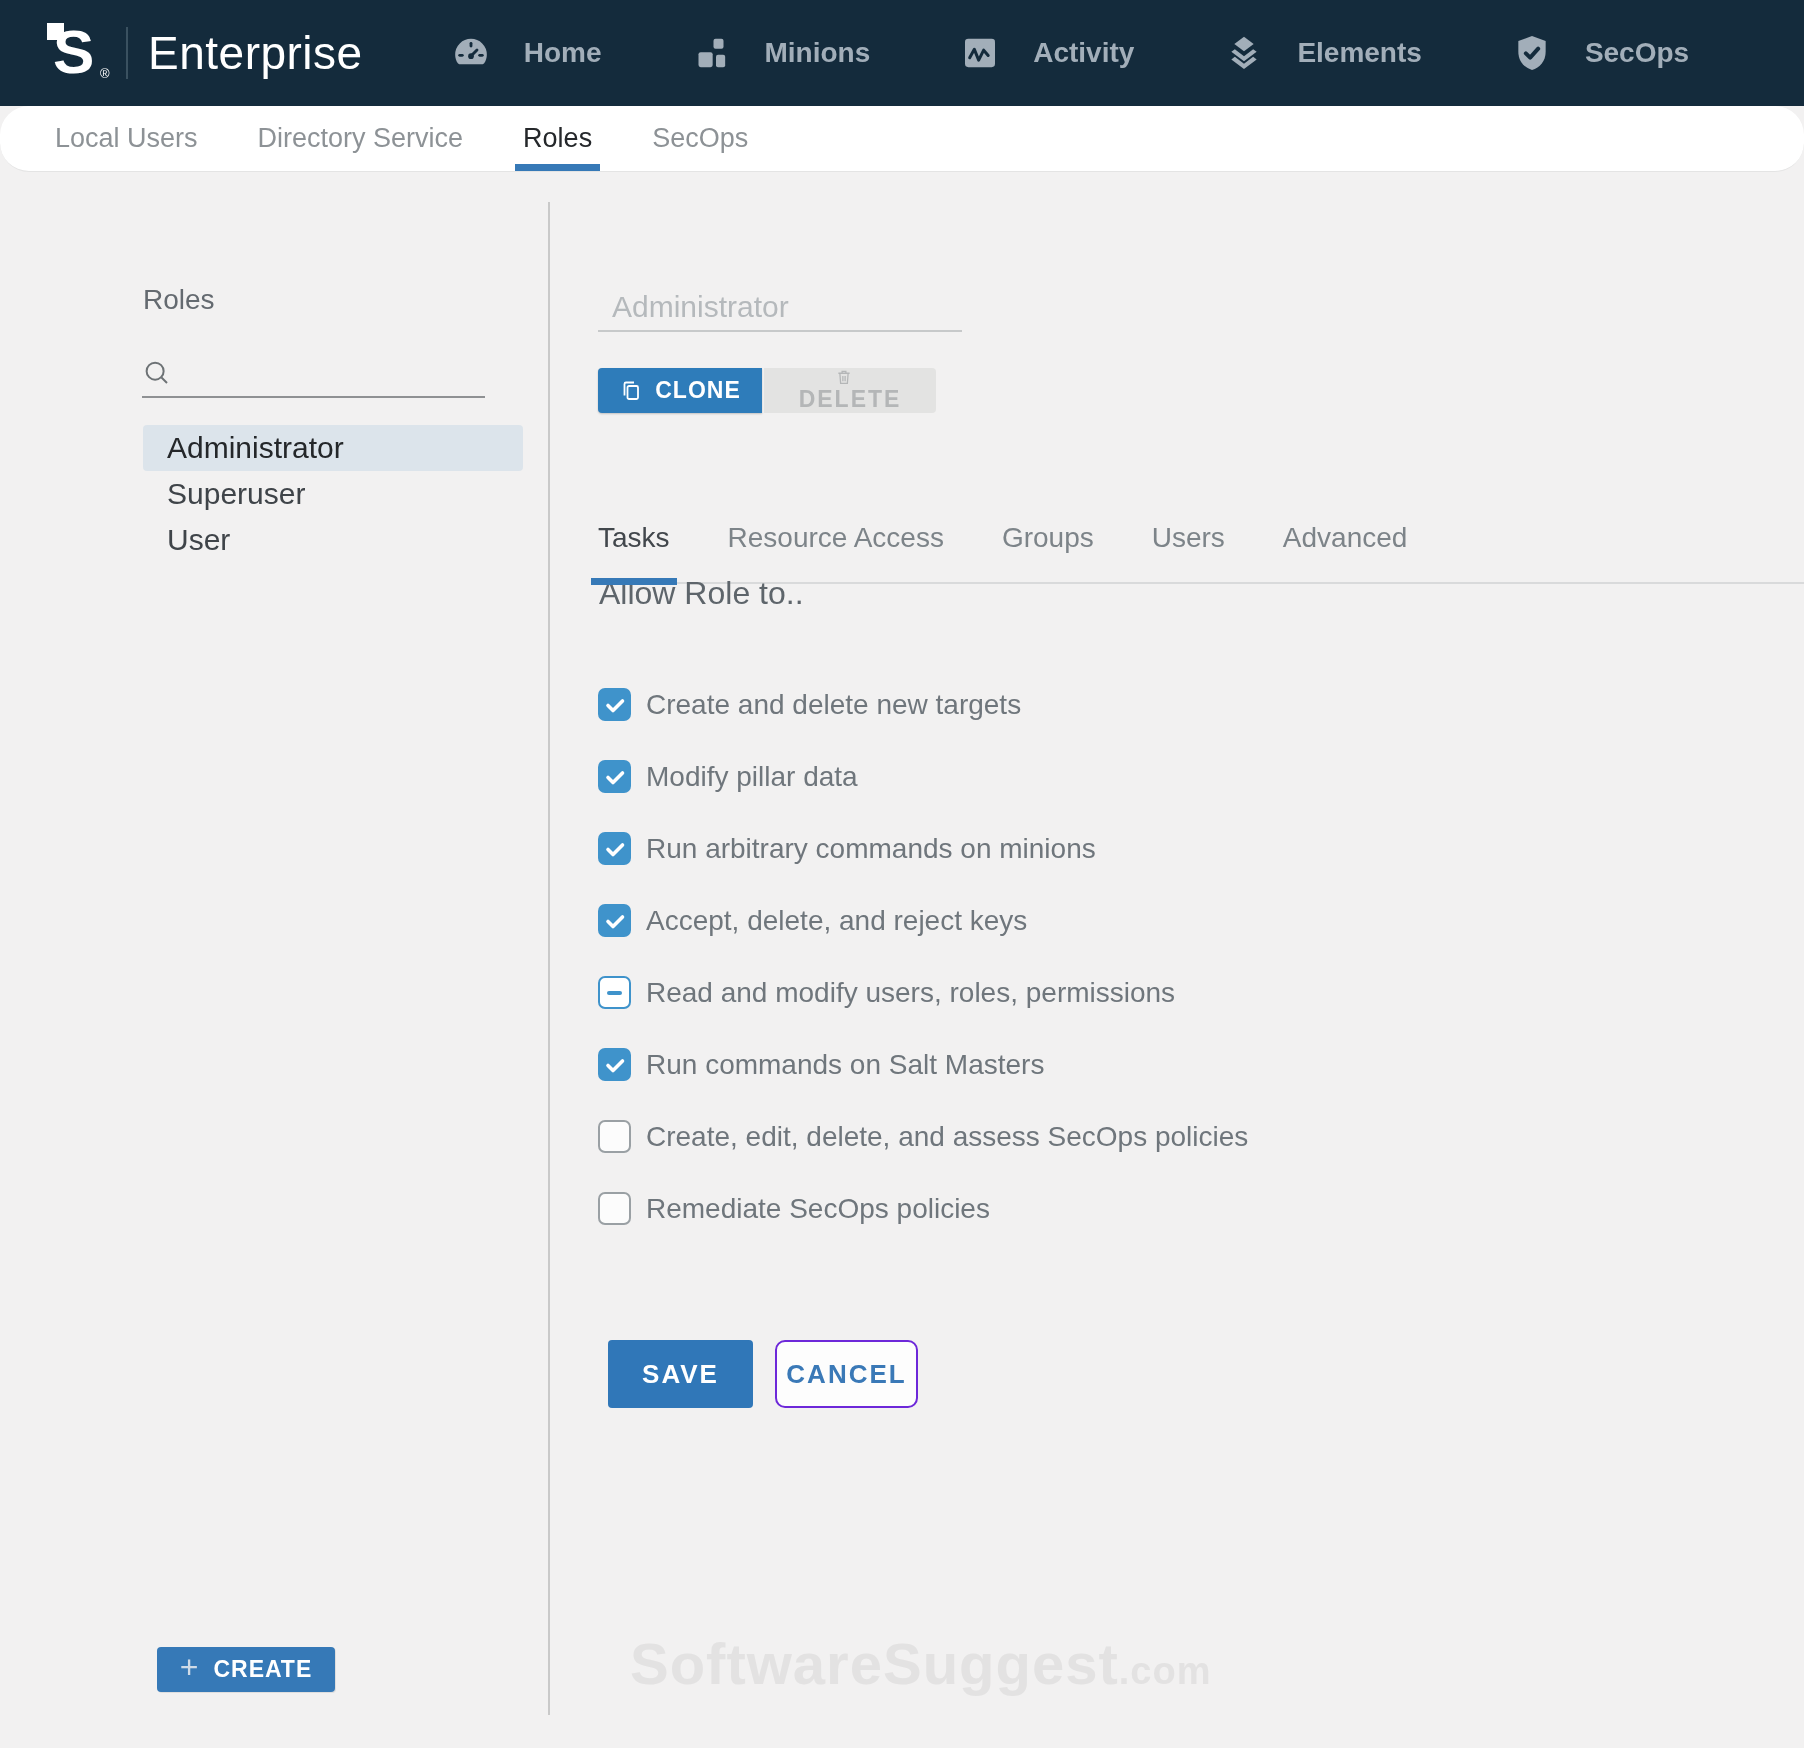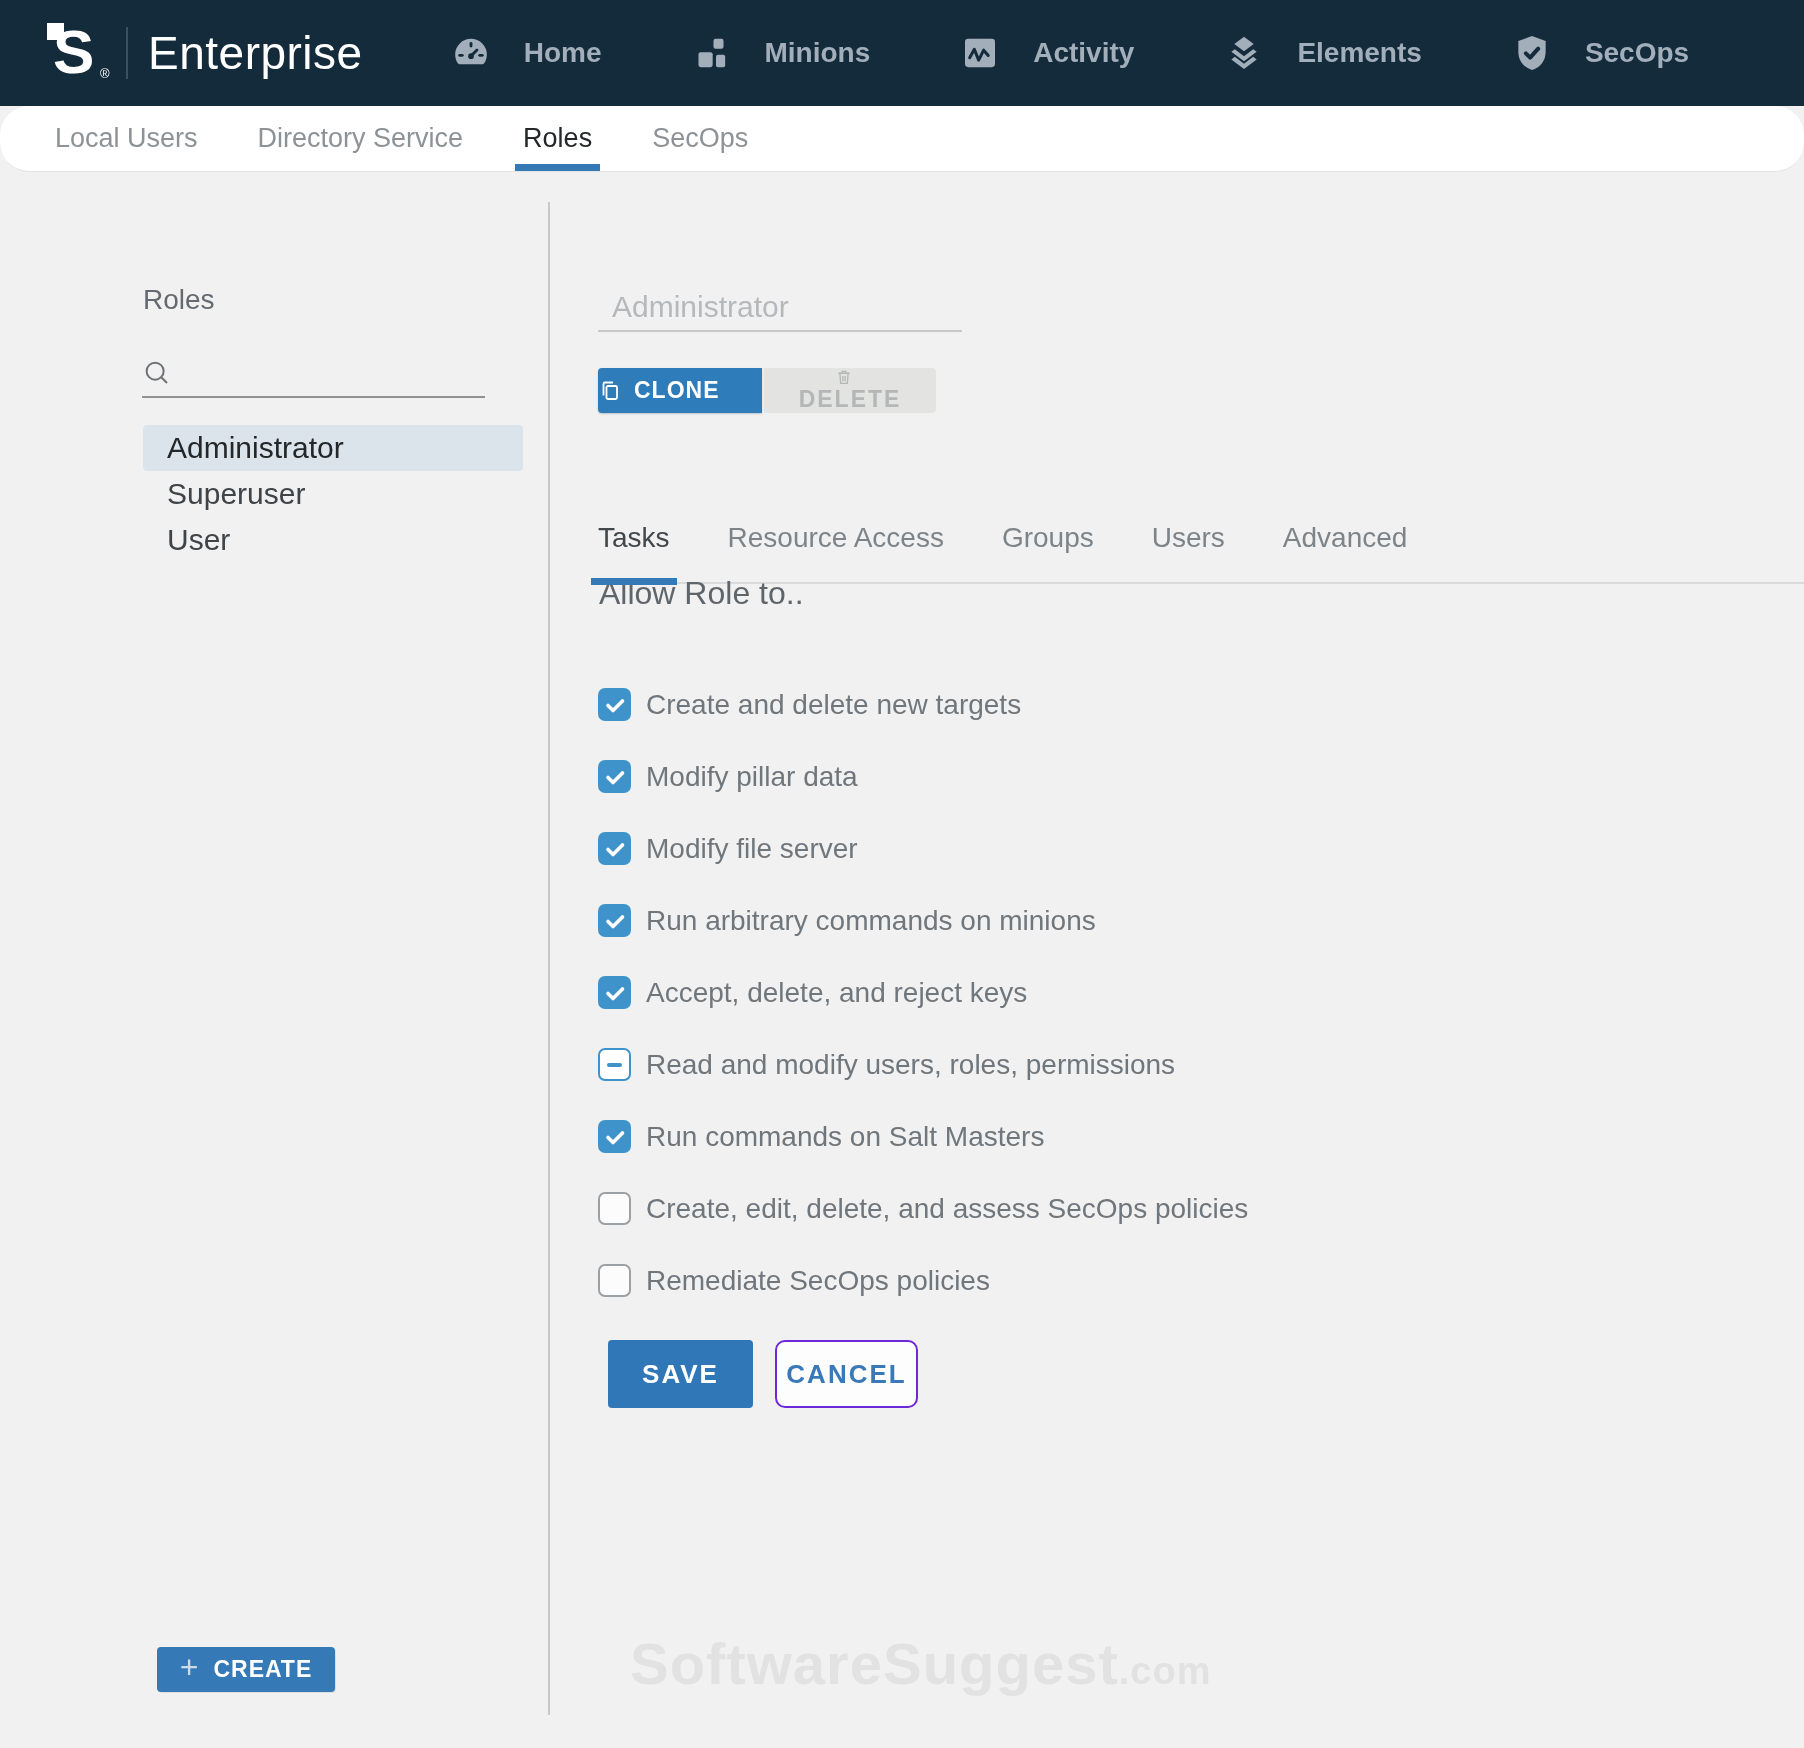--- a/index.html
+++ b/index.html
@@ -41,21 +41,21 @@
   .role-item { height: 46px; line-height: 46px; padding-left: 24px; font-size: 30px; color: #3f4449; border-radius: 4px; cursor: pointer; white-space: nowrap; }
   .role-item.selected { background: #dce4eb; color: #24272a; }
   .create-btn { position: absolute; left: 157px; top: 1475px; width: 178px; height: 45px; background: #3679b7; border: none; border-radius: 4px; color: #fff; font-size: 23px; font-weight: 700; letter-spacing: 1px; display: flex; align-items: center; justify-content: center; cursor: pointer; font-family: inherit; box-shadow: 1px 1px 0 rgba(0,0,0,0.08); }
   .create-plus { font-size: 32px; font-weight: 400; color: #cfdbe7; margin: -4px 14px 0 0; }
 
   
   .main { position: absolute; left: 598px; top: 0; right: 0; height: 100%; }
   .name-field { position: absolute; left: 0; top: 118px; width: 364px; }
   .name-input { width: 100%; border: none; border-bottom: 2px solid #c7c9ca; background: transparent; font-size: 30px; color: #b5b9bc; padding: 0 0 6px 14px; outline: none; font-family: inherit; }
   .btn-row { position: absolute; left: 0; top: 196px; display: flex; }
-  .btn-clone { width: 164px; height: 45px; background: #2e7cba; border: none; border-radius: 4px 0 0 4px; color: #fff; font-size: 23px; font-weight: 700; letter-spacing: 1px; display: flex; align-items: center; justify-content: flex-start; cursor: pointer; font-family: inherit; box-shadow: 0 1px 2px rgba(0,0,0,0.2); }
+  .btn-clone { width: 164px; height: 45px; background: #2e7cba; border: none; border-radius: 4px 0 0 4px; color: #fff; font-size: 23px; font-weight: 700; letter-spacing: 1px; display: flex; align-items: center; justify-content: center; cursor: pointer; font-family: inherit; box-shadow: 0 1px 2px rgba(0,0,0,0.2); }
   .btn-clone svg { width: 24px; height: 24px; margin-right: 12px; }
   .btn-delete { width: 172px; height: 45px; background: #e3e3e2; border: none; border-radius: 0 4px 4px 0; color: #b4b6b7; font-size: 23px; font-weight: 700; letter-spacing: 2px; display: flex; align-items: center; justify-content: center; margin-left: 2px; font-family: inherit; cursor: default; flex-direction: column; }
   .btn-delete svg { width: 24px; height: 24px; margin-right: 12px; }
 
   .tabs-row { position: absolute; left: -7px; top: 326px; right: 0; margin-top: 24px; }
   .tabs { display: flex; position: relative; z-index: 1; }
   .tab { font-size: 28px; color: #7d8489; padding: 0 7px 29px; margin-right: 44px; position: relative; cursor: pointer; white-space: nowrap; }
   .tab.active { color: #42474c; }
   .tab.active::after { content: ""; position: absolute; left: 0; right: 0; bottom: -2px; height: 7px; background: #3679b7; }
   .tabs-underline { position: absolute; left: 7px; right: 0; top: 60px; height: 2px; background: #d9dadb; }
@@ -230,28 +230,20 @@
             </svg>
           </span>
           <span class="perm-label">Modify pillar data</span>
         </div>
         <div class="perm-row">
           <span class="cb checked">
             <svg viewBox="0 0 24 24">
               <path d="M5 12.5l5 5L19.5 8" fill="none" stroke="#fff" stroke-width="3.6" stroke-linecap="round" stroke-linejoin="round"></path>
             </svg>
           </span>
-          <span class="perm-label">Modify file server</span>
-        </div>
-        <div class="perm-row">
-          <span class="cb checked">
-            <svg viewBox="0 0 24 24">
-              <path d="M5 12.5l5 5L19.5 8" fill="none" stroke="#fff" stroke-width="3.6" stroke-linecap="round" stroke-linejoin="round"></path>
-            </svg>
-          </span>
           <span class="perm-label">Run arbitrary commands on minions</span>
         </div>
         <div class="perm-row">
           <span class="cb checked">
             <svg viewBox="0 0 24 24">
               <path d="M5 12.5l5 5L19.5 8" fill="none" stroke="#fff" stroke-width="3.6" stroke-linecap="round" stroke-linejoin="round"></path>
             </svg>
           </span>
           <span class="perm-label">Accept, delete, and reject keys</span>
         </div>

